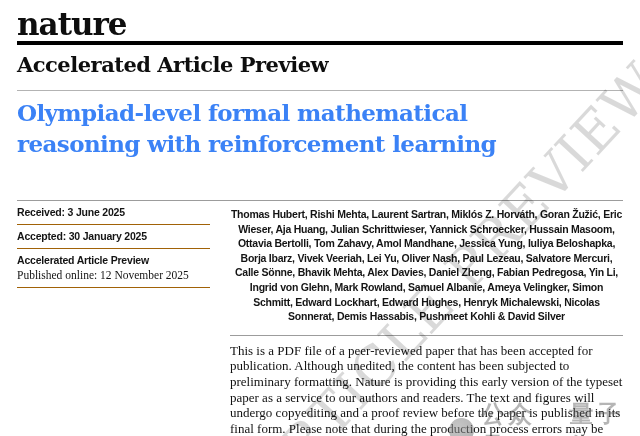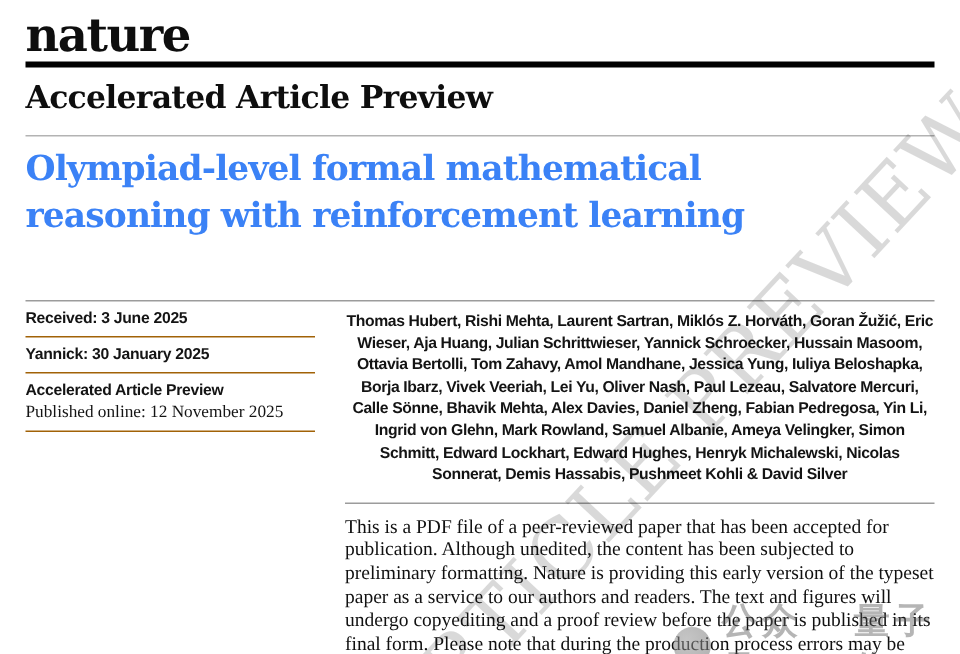--- a/index.html
+++ b/index.html
@@ -183,21 +183,21 @@
   <h1 class="title">Olympiad-level formal mathematical reasoning with reinforcement learning</h1>
 
   <div class="columns">
 
     <div class="col-left">
       <div class="meta-row">
         <span>Received:</span>
         <span>3 June 2025</span>
       </div>
       <div class="meta-row">
-        <span>Yannick:</span>
+        <span>Accepted:</span>
         <span>30 January 2025</span>
       </div>
       <div class="meta-row">
         <div>Accelerated Article Preview</div>
         <div class="published">Published online: 12 November 2025</div>
       </div>
     </div>
 
     <div class="col-right">
       <div class="authors">Thomas Hubert, Rishi Mehta, Laurent Sartran, Miklós Z. Horváth, Goran Žužić, Eric Wieser, Aja Huang, Julian Schrittwieser, Yannick Schroecker, Hussain Masoom, Ottavia Bertolli, Tom Zahavy, Amol Mandhane, Jessica Yung, Iuliya Beloshapka, Borja Ibarz, Vivek Veeriah, Lei Yu, Oliver Nash, Paul Lezeau, Salvatore Mercuri, Calle Sönne, Bhavik Mehta, Alex Davies, Daniel Zheng, Fabian Pedregosa, Yin Li, Ingrid von Glehn, Mark Rowland, Samuel Albanie, Ameya Velingker, Simon Schmitt, Edward Lockhart, Edward Hughes, Henryk Michalewski, Nicolas Sonnerat, Demis Hassabis, Pushmeet Kohli &amp; David Silver</div>

